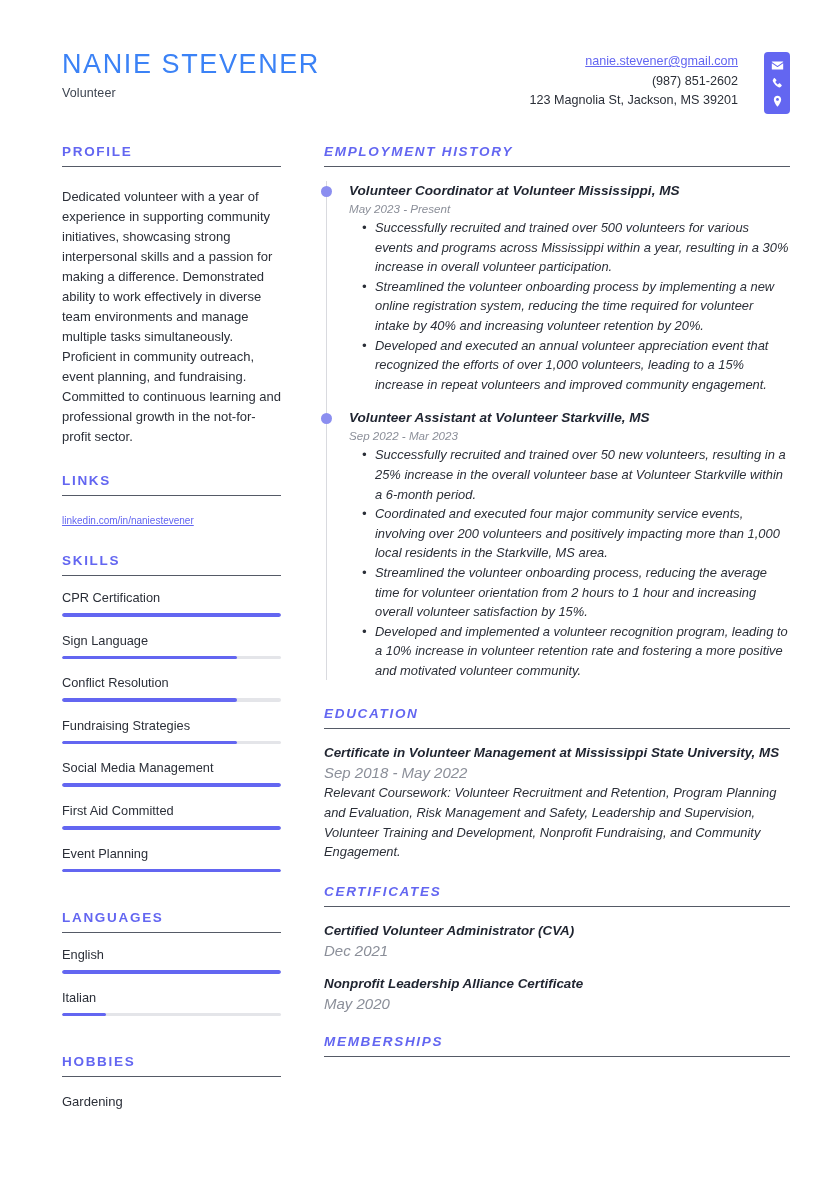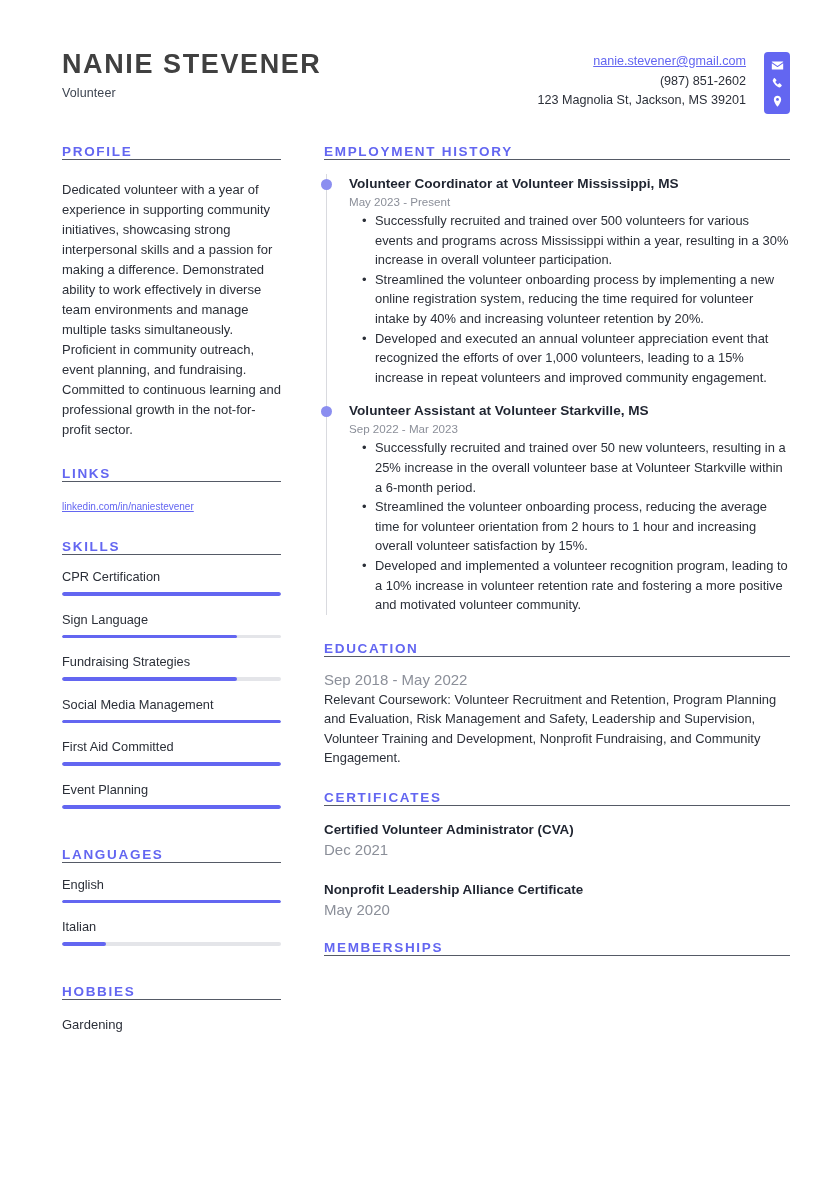--- a/index.html
+++ b/index.html
@@ -25,38 +25,38 @@
   
   .header {
     display: flex;
     justify-content: space-between;
     align-items: flex-start;
     padding: 48px 43px 0 62px;
   }
 
   .name {
     font-size: 27px;
-    font-weight: bold;
+    font-weight: normal;
     letter-spacing: 1.6px;
-    color: #404040;
+    color: #3b82f6;
     line-height: 1.2;
     white-space: nowrap;
   }
 
   .job-title {
     font-size: 12.5px;
     color: #3d4450;
     margin-top: 6px;
     letter-spacing: .1px;
   }
 
   .contact-wrap {
     display: flex;
     align-items: flex-start;
-    gap: 8px;
+    gap: 16px;
     margin-top: 4px;
   }
 
   .contact-lines {
     text-align: right;
     font-size: 12.6px;
     line-height: 19.5px;
     color: #2b2f38;
     padding-right: 10px;
   }
@@ -87,32 +87,32 @@
   .icon-column svg { display: block; }
 
   
   .body-grid {
     display: flex;
     padding: 30px 43px 0 62px;
     gap: 43px;
   }
 
   .col-left { width: 219px; flex: 0 0 219px; }
-  .col-right { flex: 1 1 auto; }
+  .col-right { flex: 1 1 auto; font-style: italic; }
 
   
   .section { margin-bottom: 0; }
 
   .sec-head {
     font-size: 13.5px;
     font-weight: bold;
     letter-spacing: 1.7px;
     color: #6366f1;
     text-transform: uppercase;
-    padding-bottom: 0;
+    padding-bottom: 7px;
     border-bottom: 1.6px solid #555a66;
     margin-bottom: 14px;
   }
 
   
   .profile-text {
     font-size: 13px;
     line-height: 20px;
     color: #2b2f38;
     margin-top: 20px;
@@ -206,21 +206,21 @@
   ul.bullets li::before {
     content: "•";
     position: absolute;
     left: -13px;
     top: 0;
     color: #2b2f38;
     font-size: 13px;
   }
 
   
-  .entry { margin-bottom: 22px; }
+  .entry { margin-bottom: 15px; }
   .entry:last-child { margin-bottom: 0; }
 
   .entry-title {
     font-size: 13.4px;
     font-weight: bold;
     color: #1f2430;
     line-height: 19px;
   }
   .entry-date {
     font-size: 15px;
@@ -302,20 +302,26 @@
             <div class="bar-fill" style="width: 100%;"></div>
           </div>
         </div>
         <div class="bar-item">
           <div class="bar-label">Sign Language</div>
           <div class="bar-track">
             <div class="bar-fill" style="width: 80%;"></div>
           </div>
         </div>
         <div class="bar-item">
+          <div class="bar-label">Conflict Resolution</div>
+          <div class="bar-track">
+            <div class="bar-fill" style="width: 80%;"></div>
+          </div>
+        </div>
+        <div class="bar-item">
           <div class="bar-label">Fundraising Strategies</div>
           <div class="bar-track">
             <div class="bar-fill" style="width: 80%;"></div>
           </div>
         </div>
         <div class="bar-item">
           <div class="bar-label">Social Media Management</div>
           <div class="bar-track">
             <div class="bar-fill" style="width: 100%;"></div>
           </div>
@@ -379,33 +385,35 @@
               <li>Developed and executed an annual volunteer appreciation event that recognized the efforts of over 1,000 volunteers, leading to a 15% increase in repeat volunteers and improved community engagement.</li>
             </ul>
           </div>
 
           <div class="job">
             <span class="job-dot"></span>
             <div class="job-title-line">Volunteer Assistant at Volunteer Starkville, MS</div>
             <div class="job-date">Sep 2022 - Mar 2023</div>
             <ul class="bullets">
               <li>Successfully recruited and trained over 50 new volunteers, resulting in a 25% increase in the overall volunteer base at Volunteer Starkville within a 6-month period.</li>
+              <li>Coordinated and executed four major community service events, involving over 200 volunteers and positively impacting more than 1,000 local residents in the Starkville, MS area.</li>
               <li>Streamlined the volunteer onboarding process, reducing the average time for volunteer orientation from 2 hours to 1 hour and increasing overall volunteer satisfaction by 15%.</li>
               <li>Developed and implemented a volunteer recognition program, leading to a 10% increase in volunteer retention rate and fostering a more positive and motivated volunteer community.</li>
             </ul>
           </div>
 
         </div>
       </div>
 
       <div class="gap-lg"></div>
 
       <div class="section">
         <div class="sec-head">EDUCATION</div>
         <div class="entry">
+          <div class="entry-title">Certificate in Volunteer Management at Mississippi State University, MS</div>
           <div class="entry-date">Sep 2018 - May 2022</div>
           <div class="entry-desc">Relevant Coursework: Volunteer Recruitment and Retention, Program Planning and Evaluation, Risk Management and Safety, Leadership and Supervision, Volunteer Training and Development, Nonprofit Fundraising, and Community Engagement.</div>
         </div>
       </div>
 
       <div class="gap-md"></div>
 
       <div class="section">
         <div class="sec-head">CERTIFICATES</div>
         <div class="entry">

